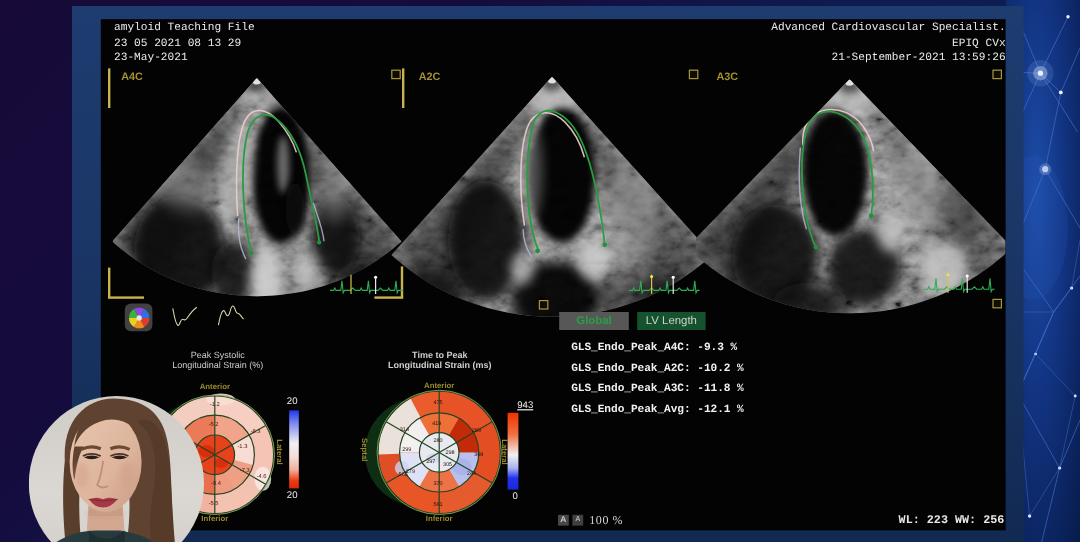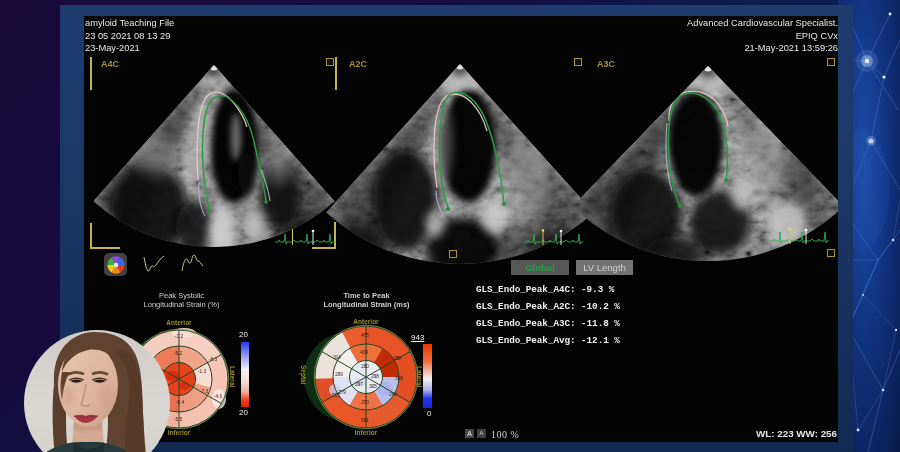--- a/index.html
+++ b/index.html
@@ -3,28 +3,28 @@
 <meta charset="utf-8">
 <style>
   html,body{margin:0;padding:0;}
   body{width:900px;height:452px;overflow:hidden;background:#0c1c4e;font-family:"Liberation Sans",sans-serif;}
   #stage{position:absolute;left:0;top:0;width:900px;height:452px;overflow:hidden;
     background:linear-gradient(135deg,#170a38 0%,#150c3e 30%,#0e1c50 55%,#0c2156 100%);}
   .abs{position:absolute;}
   #frame{position:absolute;left:60px;top:5px;width:793px;height:447px;
     background:linear-gradient(180deg,#1e3c70 0%,#1b3768 40%,#122a52 100%);}
   #screen{position:absolute;left:84px;top:16px;width:754px;height:426px;background:#030303;overflow:hidden;}
-  .mono{font-family:Liberation Sans, sans-serif;color:#e9e9e9;}
+  .mono{font-family:Liberation Mono, monospace;color:#e9e9e9;padding-left:10px;}
   .hdr{font-size:9.3px;line-height:12.6px;white-space:pre;}
   .olive{color:#a6922f;font-family:"Liberation Sans",sans-serif;font-size:9px;font-weight:bold;}
   .ymark{position:absolute;background:#c8b44a;}
   .sq{position:absolute;width:8px;height:8px;border:1.5px solid #a5983c;background:#100d00;box-sizing:border-box;}
   .gls{font-family:"Liberation Mono",monospace;font-size:9.3px;letter-spacing:-0.05px;font-weight:bold;color:#f2f2f2;line-height:17px;white-space:pre;}
   .btn{position:absolute;height:15px;font-family:"Liberation Sans",sans-serif;font-size:9.5px;
-       display:flex;align-items:center;justify-content:center;margin-left:45px;}
+       display:flex;align-items:center;justify-content:center;}
   .btitle{position:absolute;color:#cfcfcf;font-size:7.5px;line-height:8.5px;text-align:center;font-family:"Liberation Sans",sans-serif;}
   .olab{color:#9a8c2e;font-size:6.5px;font-weight:bold;text-align:center;font-family:"Liberation Sans",sans-serif;}
   .vert{writing-mode:vertical-rl;}
   .wlab{color:#f0f0f0;font-size:8px;font-family:"Liberation Sans",sans-serif;}
 </style>
 </head>
 <body>
 <div id="stage">
 
   <svg class="abs" style="left:838px;top:0;" width="62" height="452" viewBox="0 0 62 452">
@@ -87,21 +87,21 @@
 
   <div id="frame"></div>
 
   <div id="screen">
 
     <div class="abs mono hdr" style="left:1px;top:1px;">amyloid Teaching File
 23 05 2021 08 13 29
 23-May-2021</div>
     <div class="abs mono hdr" style="right:0px;top:1px;text-align:right;">Advanced Cardiovascular Specialist.
 EPIQ CVx
-21-May-2021 13:59:26</div>
+21-September-2021 13:59:26</div>
 
     <svg class="abs" style="left:10px;top:33px;" width="242" height="202" viewBox="0 0 242 202">
       <defs>
         <clipPath id="fan1c">
             <path d="M 120.0,16.0 L -0.6,152.3 A 182,182 0 0,0 240.6,152.3 Z"></path>
           </clipPath>
         <filter id="spk" x="0" y="0" width="100%" height="100%">
           <feTurbulence type="fractalNoise" baseFrequency="0.09 0.13" numOctaves="3" seed="7" result="t"></feTurbulence>
           <feColorMatrix in="t" type="matrix" values="0.8 0.8 0.8 0 -0.65  0.8 0.8 0.8 0 -0.65  0.8 0.8 0.8 0 -0.65  0 0 0 0 1"></feColorMatrix>
         </filter>
@@ -271,21 +271,21 @@
       </g>
     </svg>
     <svg class="abs" style="left:59px;top:238px;" width="24" height="22" viewBox="0 0 24 22">
       <path d="M1,3 C2,8 3,15 5,17 C7,18 7,12 9,12 C11,12 11,14 13,11 C15,8 18,4 21,2" stroke="#ded6a8" stroke-width="0.9" fill="none"></path>
     </svg>
     <svg class="abs" style="left:97px;top:237px;" width="26" height="22" viewBox="0 0 26 22">
       <path d="M1,18 C2,13 3,7 5,6 C7,5 7,11 9,10 C11,9 11,2 13,2 C15,2 15,8 17,8 C19,8 20,11 22,13" stroke="#ded6a8" stroke-width="0.9" fill="none"></path>
     </svg>
 
     <div class="btn" style="left:382px;top:244px;width:58px;background:#575757;color:#2aa046;font-weight:bold;">Global</div>
-    <div class="btn" style="left:447px;top:244px;width:57px;background:#737373;color:#cfcfcf;">LV Length</div>
+    <div class="btn" style="left:447px;top:244px;width:57px;background:#14532d;color:#cfcfcf;">LV Length</div>
 
     <div class="abs gls" style="left:392px;top:265px;">GLS_Endo_Peak_A4C: -9.3 %
 GLS_Endo_Peak_A2C: -10.2 %
 GLS_Endo_Peak_A3C: -11.8 %
 GLS_Endo_Peak_Avg: -12.1 %</div>
     <svg class="abs" style="left:30px;top:298px;" width="130" height="130" viewBox="0 0 130 130">
         <circle cx="65" cy="65" r="49" fill="#f6c9ba"></circle>
         <path d="M 107.4,40.5 A 49,49 0 0,0 65.0,16.0 L 65.0,32.0 A 33,33 0 0,1 93.6,48.5 Z" fill="#f7cfc2"></path>
         <path d="M 65.0,16.0 A 49,49 0 0,0 22.6,40.5 L 36.4,48.5 A 33,33 0 0,1 65.0,32.0 Z" fill="#f3cdbf"></path>
         <path d="M 22.6,40.5 A 49,49 0 0,0 22.6,89.5 L 36.4,81.5 A 33,33 0 0,1 36.4,48.5 Z" fill="#ef9b80"></path>
@@ -382,21 +382,21 @@
     <div class="abs olab vert" style="left:145px;top:350px;">Lateral</div>
     <div class="abs olab" style="left:262px;top:302px;width:40px;">Anterior</div>
     <div class="abs olab" style="left:262px;top:413px;width:40px;">Inferior</div>
     <div class="abs olab vert" style="left:216px;top:349px;">Septal</div>
     <div class="abs olab vert" style="left:332px;top:350px;">Lateral</div>
 
     <div class="abs" style="left:157px;top:326px;width:8px;height:65px;background:linear-gradient(180deg,#2036ee 0%,#7a86f0 16%,#f0f0f2 42%,#f5ddd5 60%,#f0b0a0 76%,#ee3b14 90%,#e02800 100%);"></div>
     <div class="abs wlab" style="left:155px;top:314px;">20</div>
     <div class="abs wlab" style="left:155px;top:392px;">20</div>
     <div class="abs" style="left:339px;top:328px;width:9px;height:64px;background:linear-gradient(180deg,#ee3300 0%,#f07040 28%,#f2f0f2 55%,#aab2f0 72%,#2233ee 85%,#1828d8 100%);"></div>
-    <div class="abs wlab" style="left:327px;top:317px;text-decoration:underline;">943</div>
+    <div class="abs wlab" style="left:347px;top:317px;text-decoration:underline;">943</div>
     <div class="abs wlab" style="left:343px;top:393px;">0</div>
 
     <div class="abs" style="left:381px;top:413px;width:9px;height:9px;background:#474747;color:#c8c8c8;font-size:7px;font-weight:bold;text-align:center;line-height:9px;">A</div>
     <div class="abs" style="left:393px;top:413px;width:9px;height:9px;background:#404040;color:#b0b0b0;font-size:6px;font-weight:bold;text-align:center;line-height:9px;">A</div>
     <div class="abs" style="left:407px;top:413px;color:#d6d6d6;font-size:10px;font-family:Liberation Serif, serif;letter-spacing:0.5px;">100 %</div>
     <div class="abs mono" style="right:1px;top:412px;font-size:9.8px;font-weight:bold;">WL: 223 WW: 256</div>
   </div>
 
   <svg class="abs" style="left:24px;top:330px;" width="146" height="122" viewBox="0 0 146 122">
     <defs>

